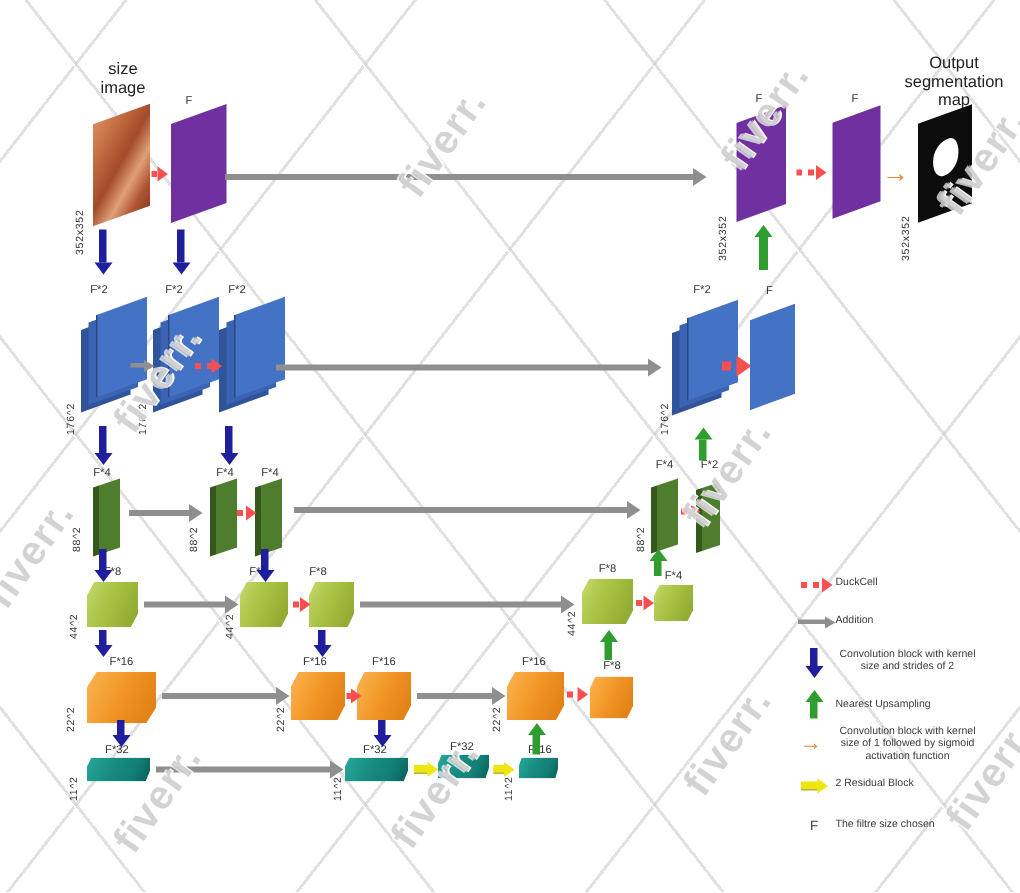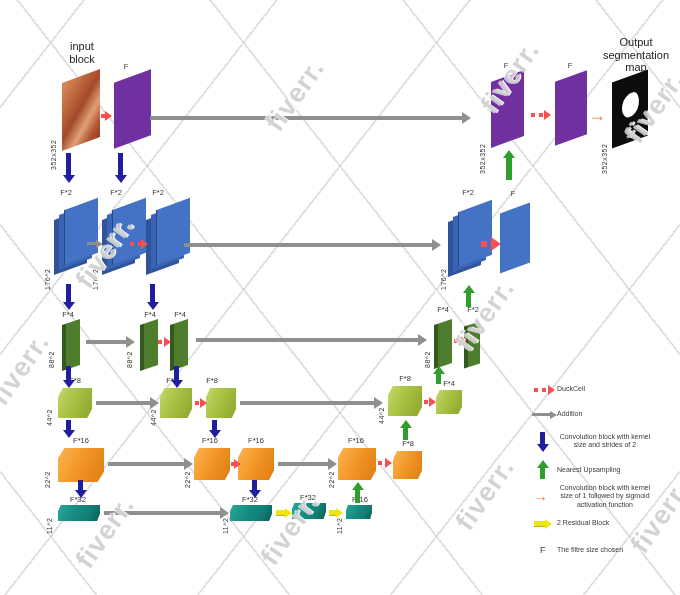--- a/index.html
+++ b/index.html
@@ -69,21 +69,21 @@
   .legF{position:absolute;font-size:9px;color:#3a3a3a;}
   .z{z-index:5;}
 </style>
 </head>
 <body>
 
 <div id="canvas">
 
   <div class="wm-lines"></div>
 
-  <div class="title" style="left:58px;top:40px;width:48px;">input block</div>
+  <div class="title" style="left:58px;top:40px;width:48px;">size image</div>
   <div class="para inputimg z" style="left:62px;top:76px;width:38px;height:68px;"></div>
   <div class="dim" style="left:50px;top:108px;height:62px;">352x352</div>
   <div class="ra z" style="left:101px;top:114px;width:4px;"></div>
   <div class="lbl" style="left:112px;top:62px;width:28px;">F</div>
   <div class="para purple z" style="left:114px;top:76px;width:37px;height:66px;"></div>
   <div class="vd z" style="left:66px;top:153px;height:22px;"></div>
   <div class="vd z" style="left:118px;top:153px;height:22px;"></div>
   <div class="ha z" style="left:150px;top:116px;width:312px;"></div>
 
   <div class="lbl" style="left:491px;top:61px;width:30px;">F</div>

